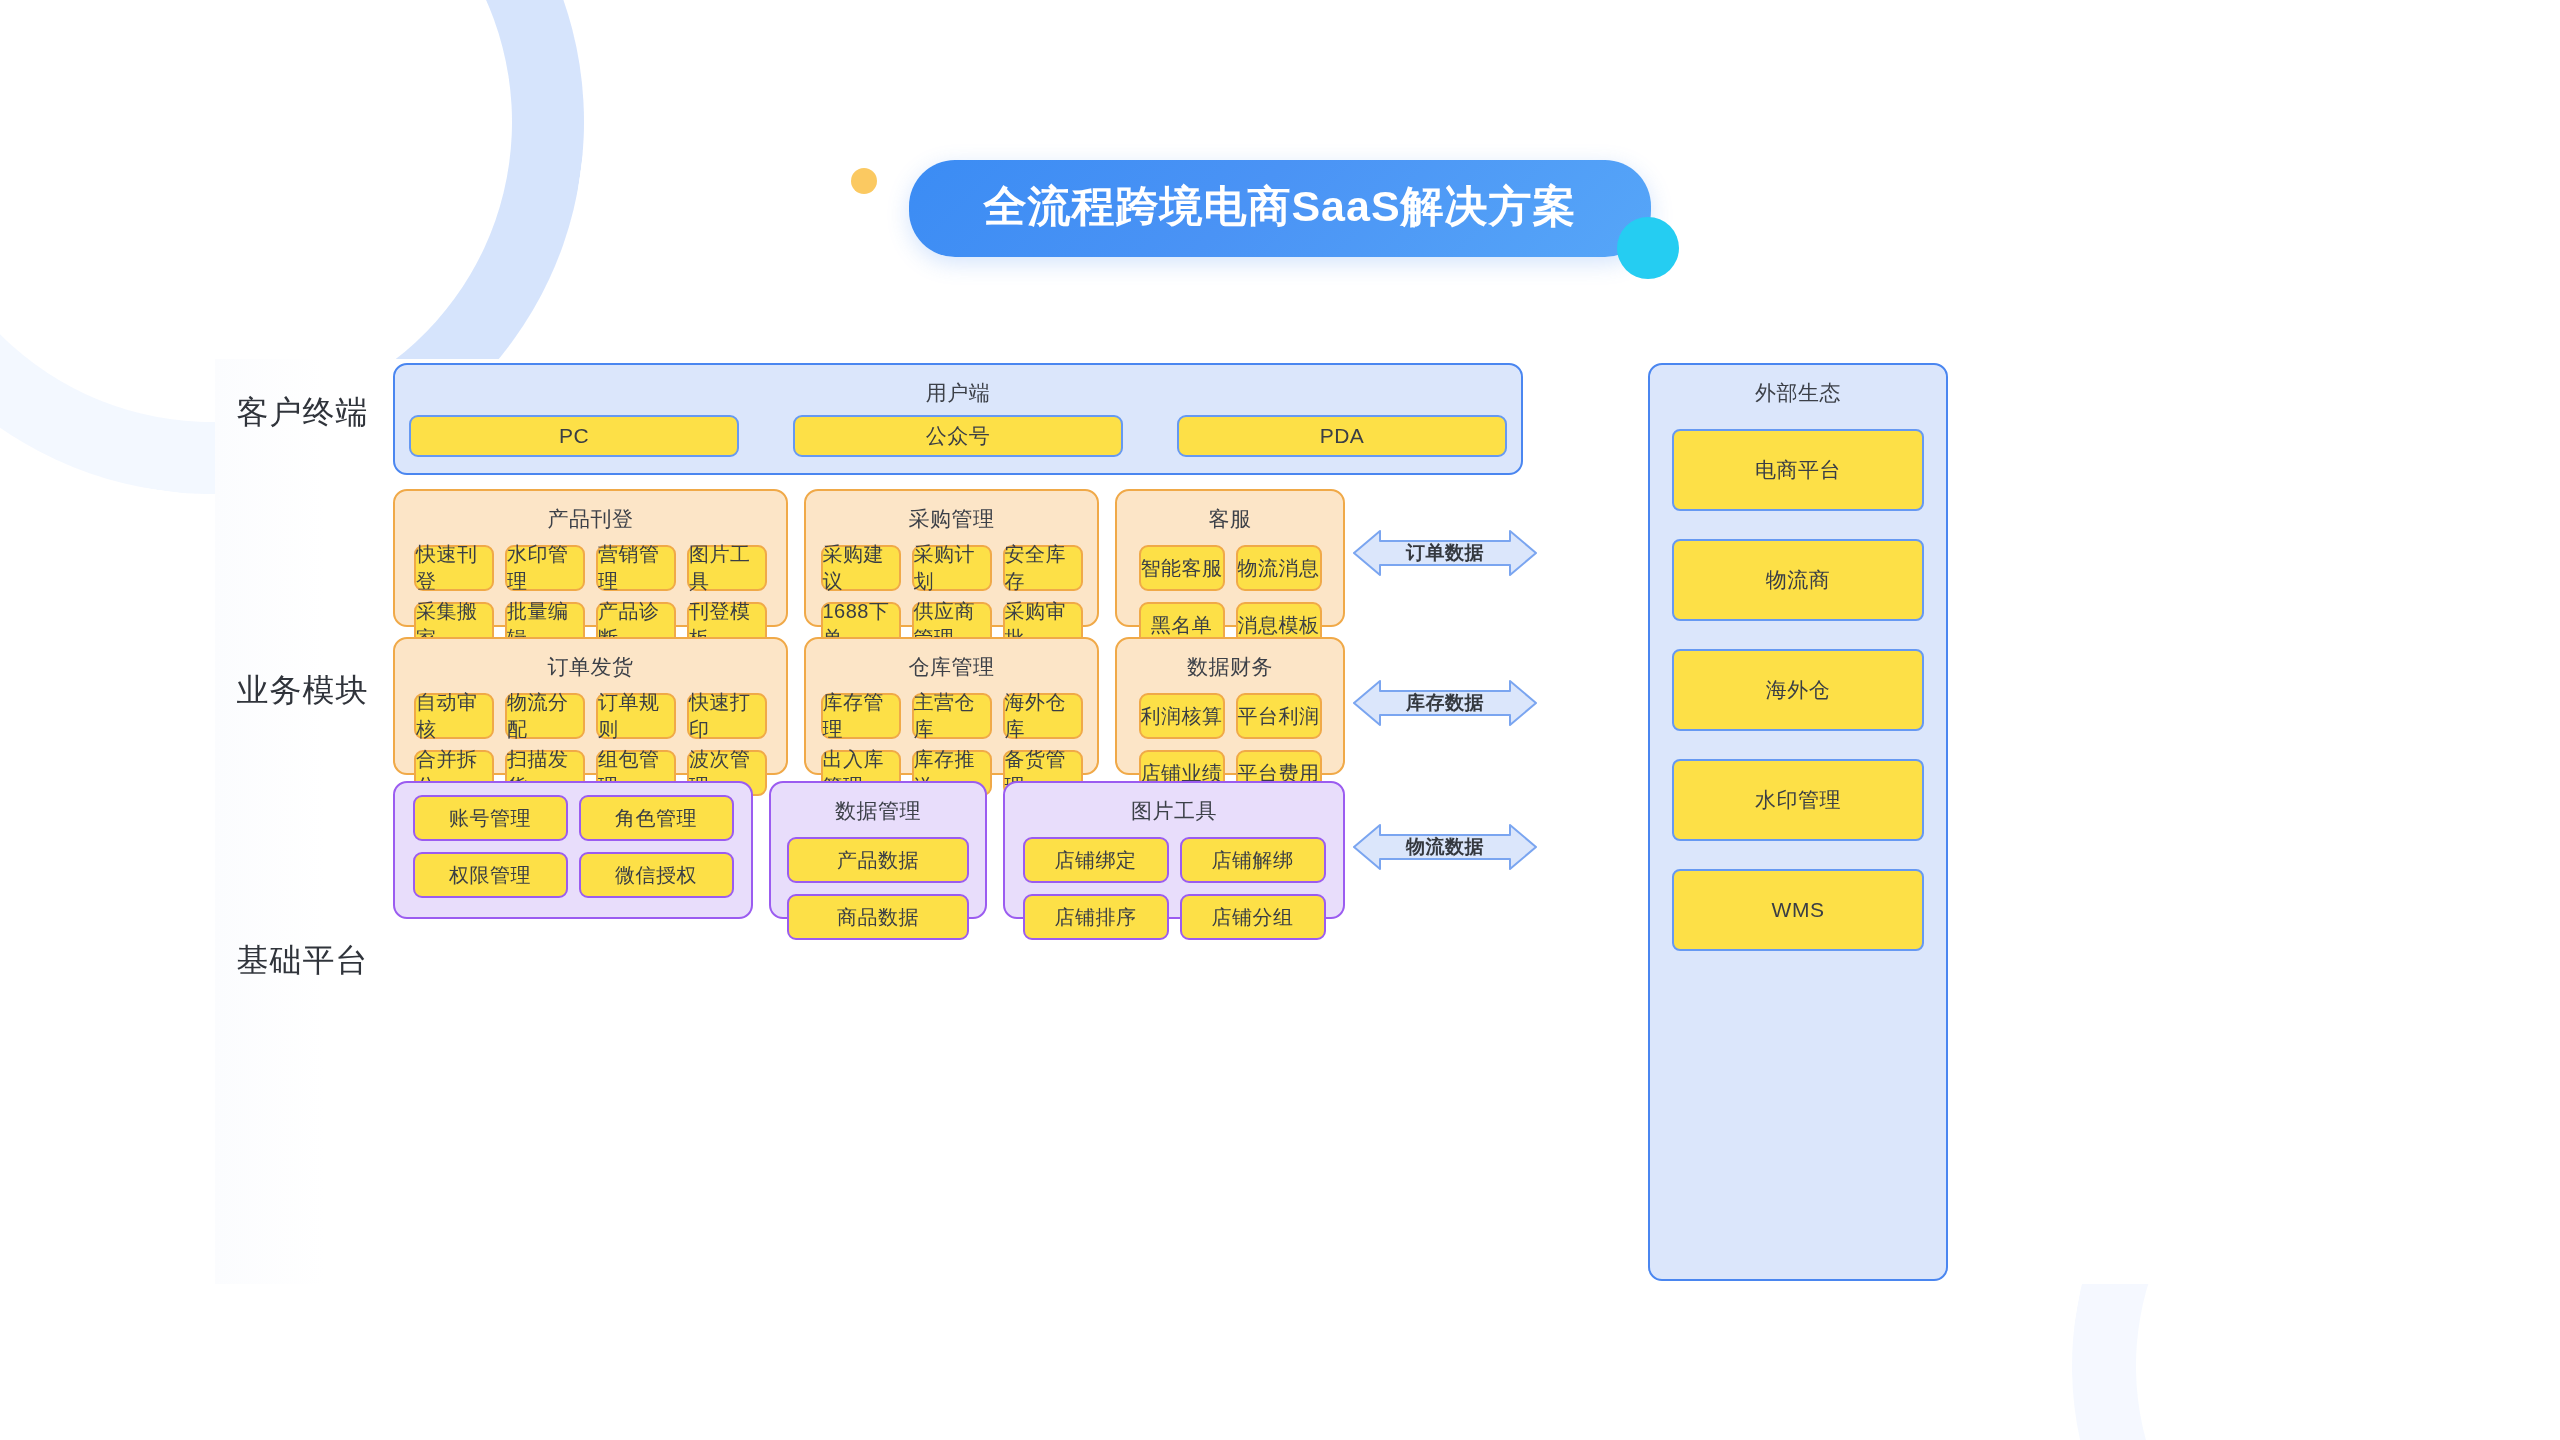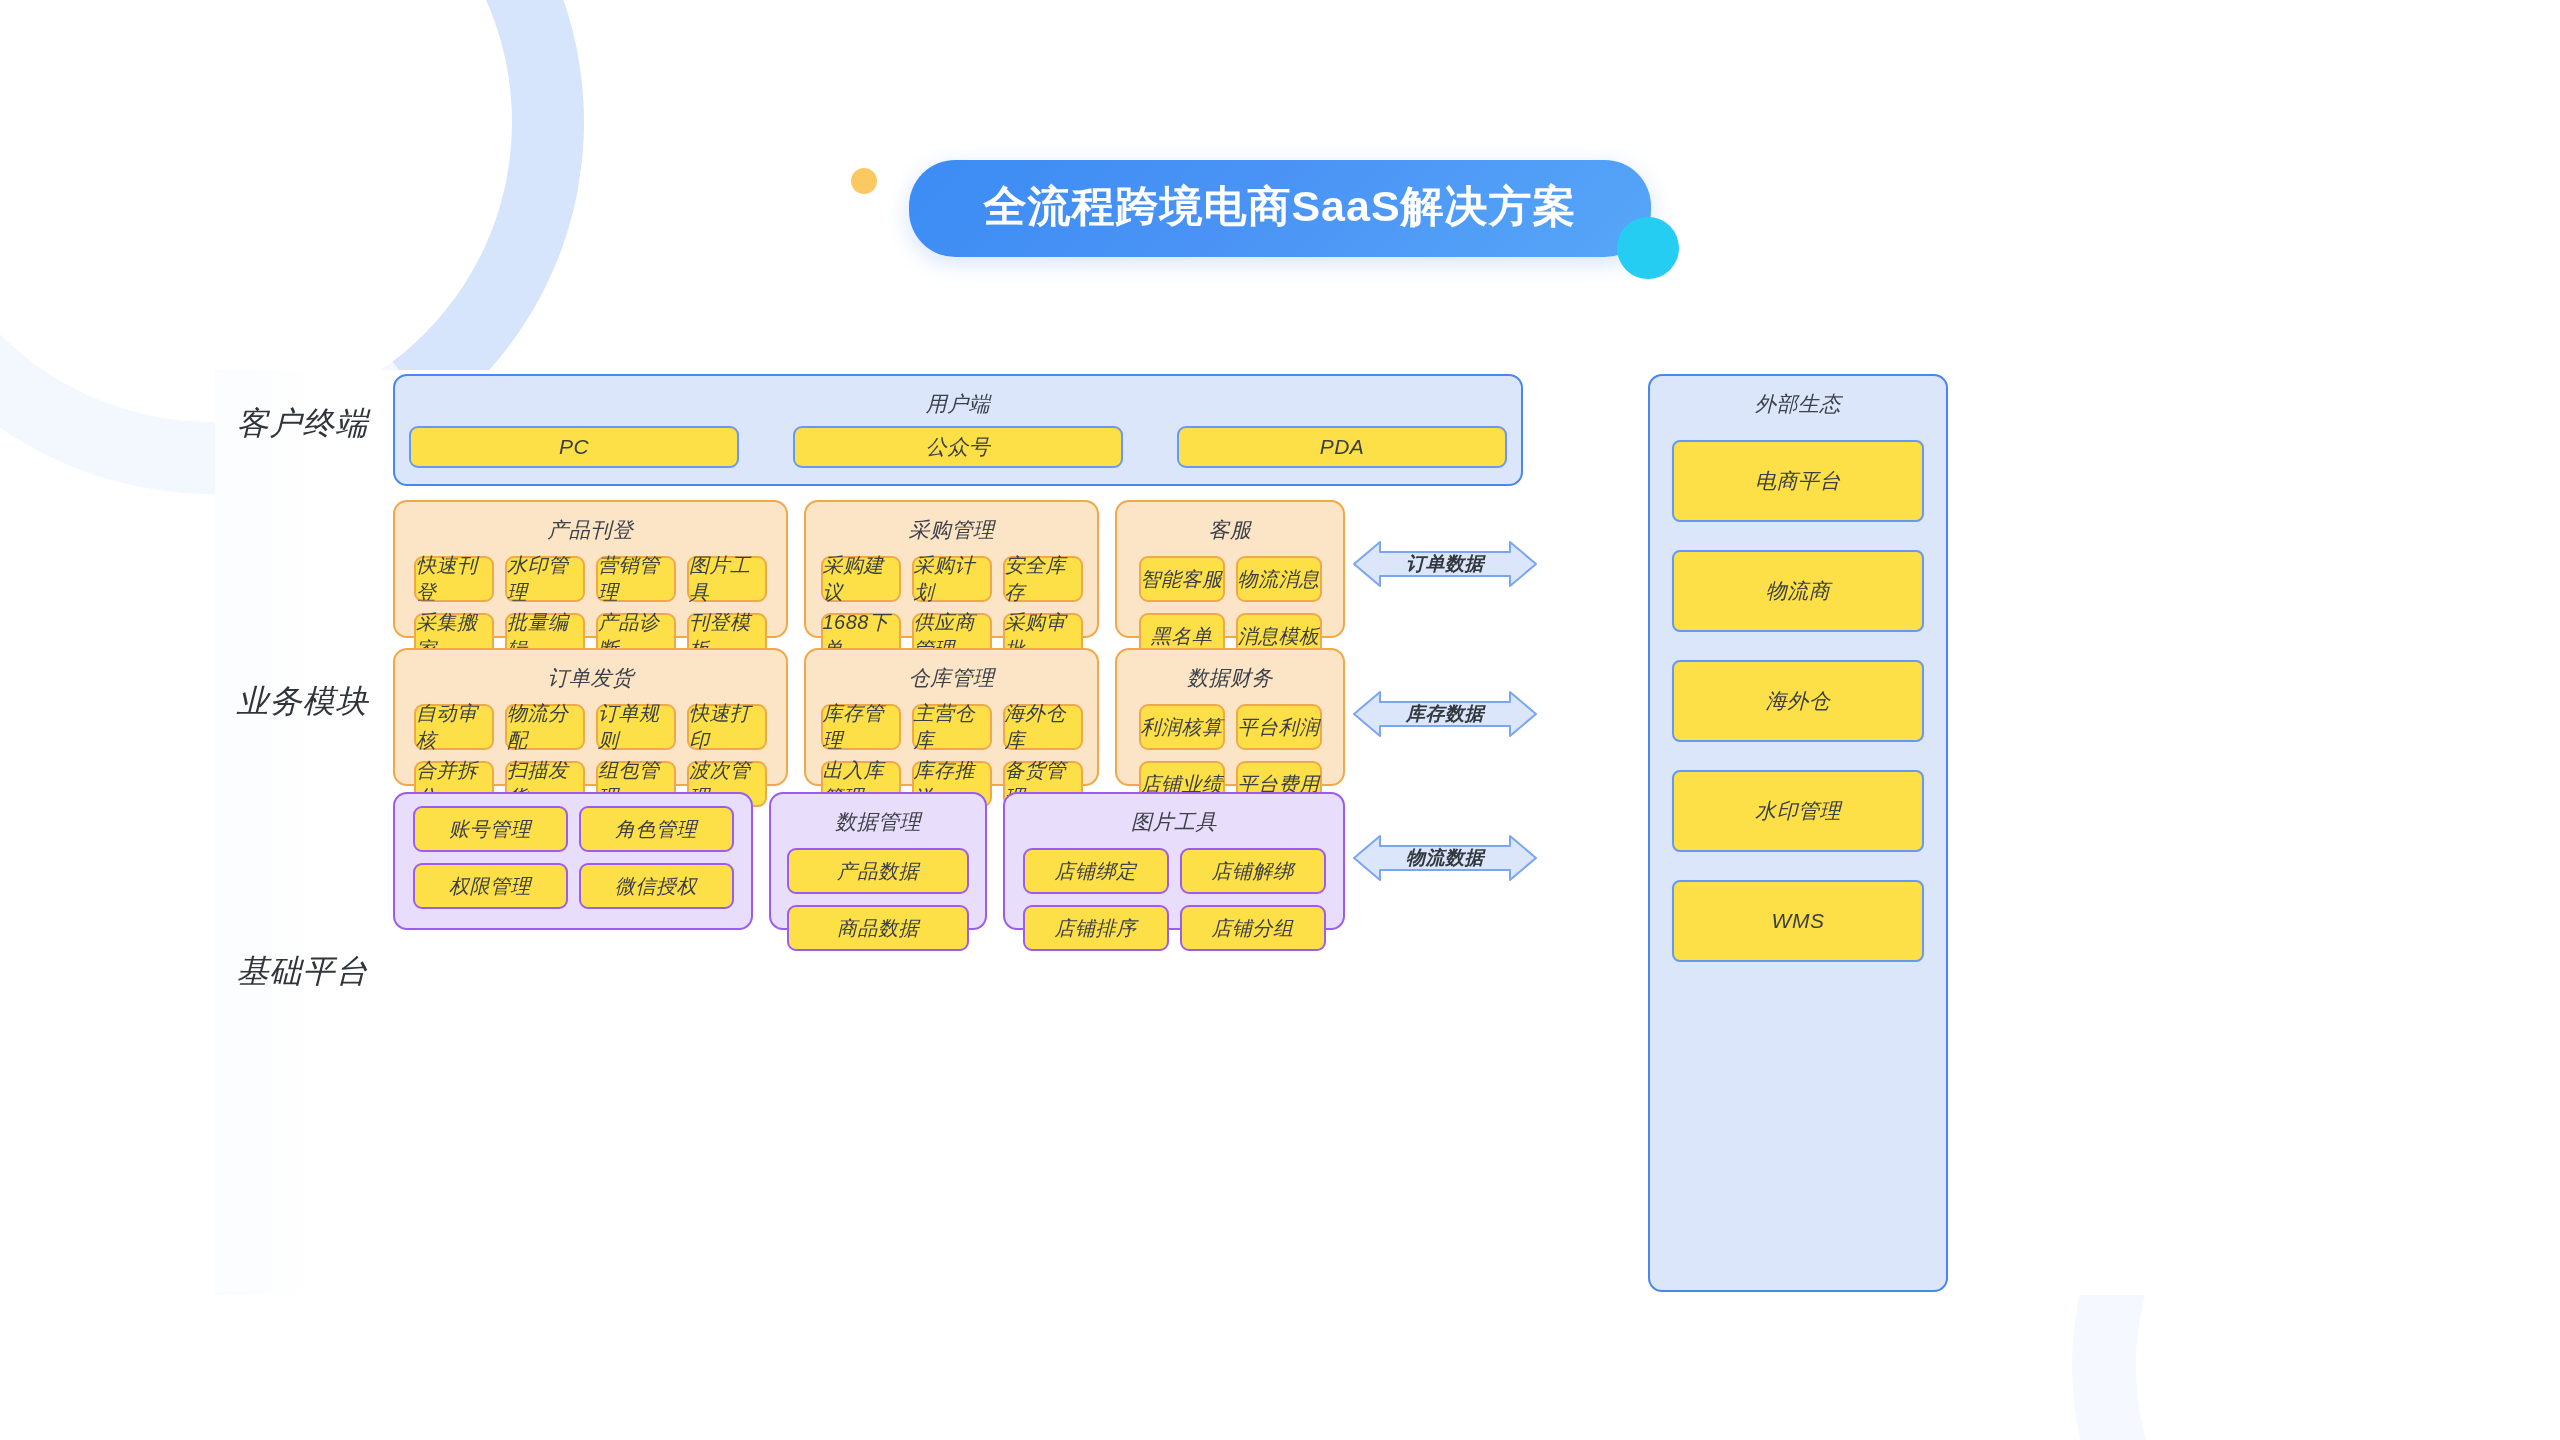--- a/index.html
+++ b/index.html
@@ -89,25 +89,24 @@
     height: 62px;
     border-radius: 50%;
     background: #25cdf2;
     z-index: 3;
   }
 
   
   .board {
     position: absolute;
     left: 215px;
-    top: 370px;
+    top: 359px;
     width: 2185px;
     height: 925px;
     background: linear-gradient(90deg, #fbfcfe 0%, #ffffff 5%, #ffffff 100%);
-    font-style: italic;
   }
 
   .left-labels {
     position: absolute;
     left: 0;
     top: 0;
     width: 175px;
     height: 100%;
   }
   .row-label {

